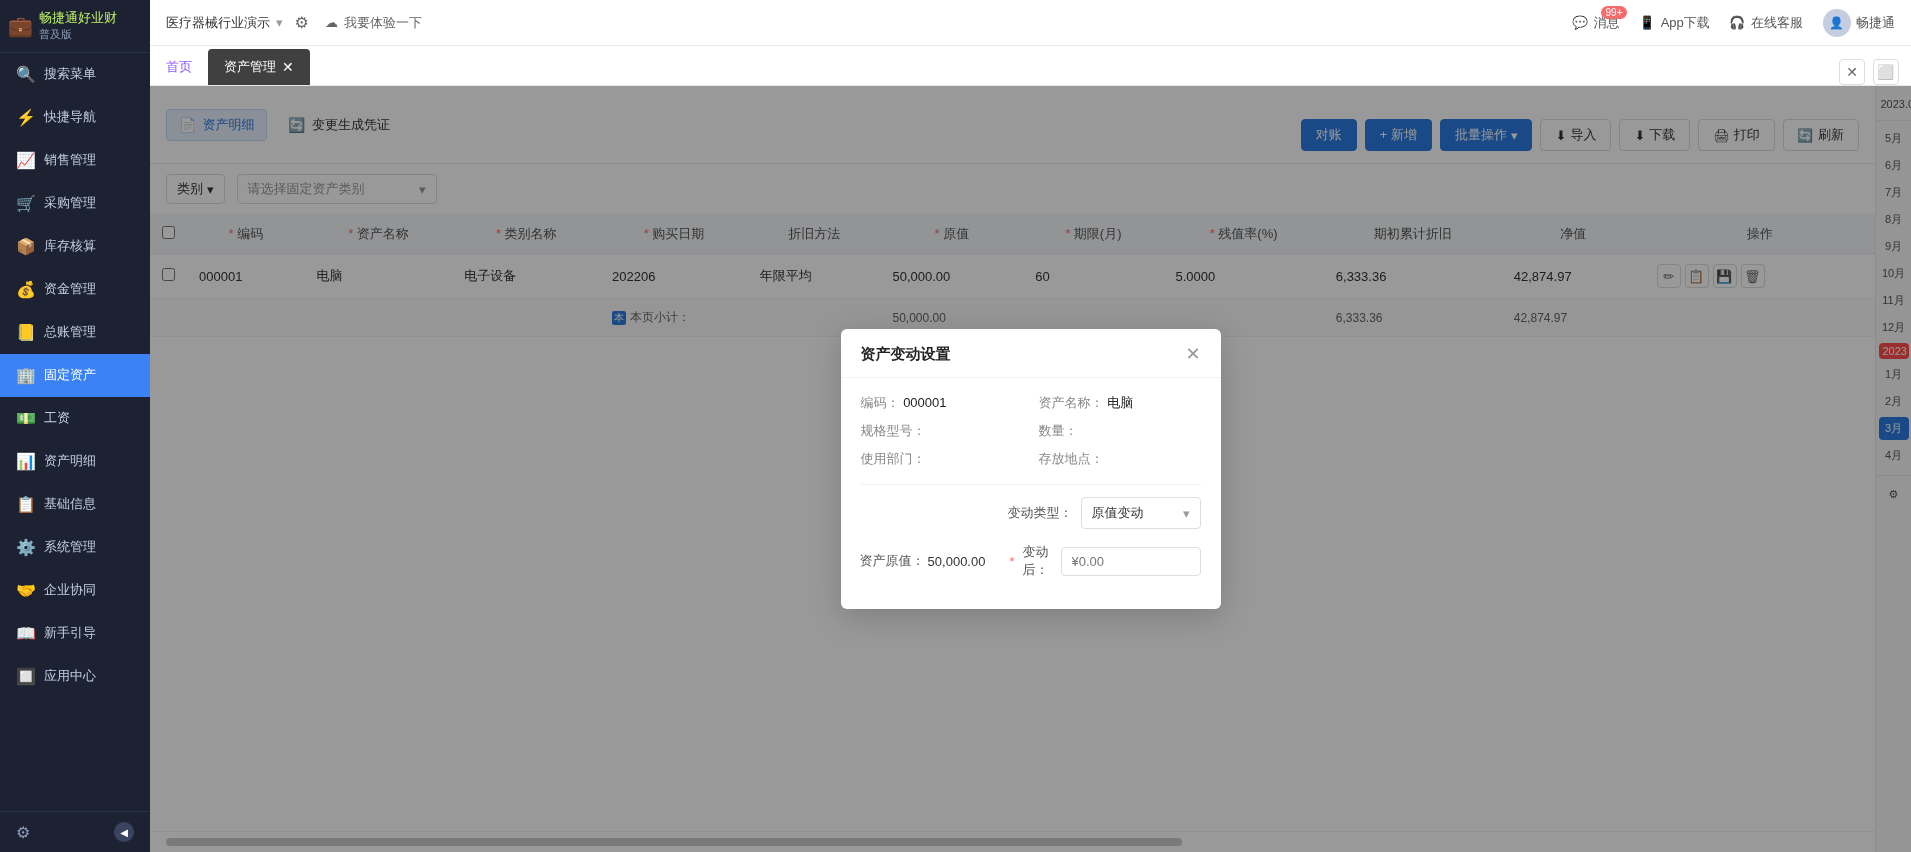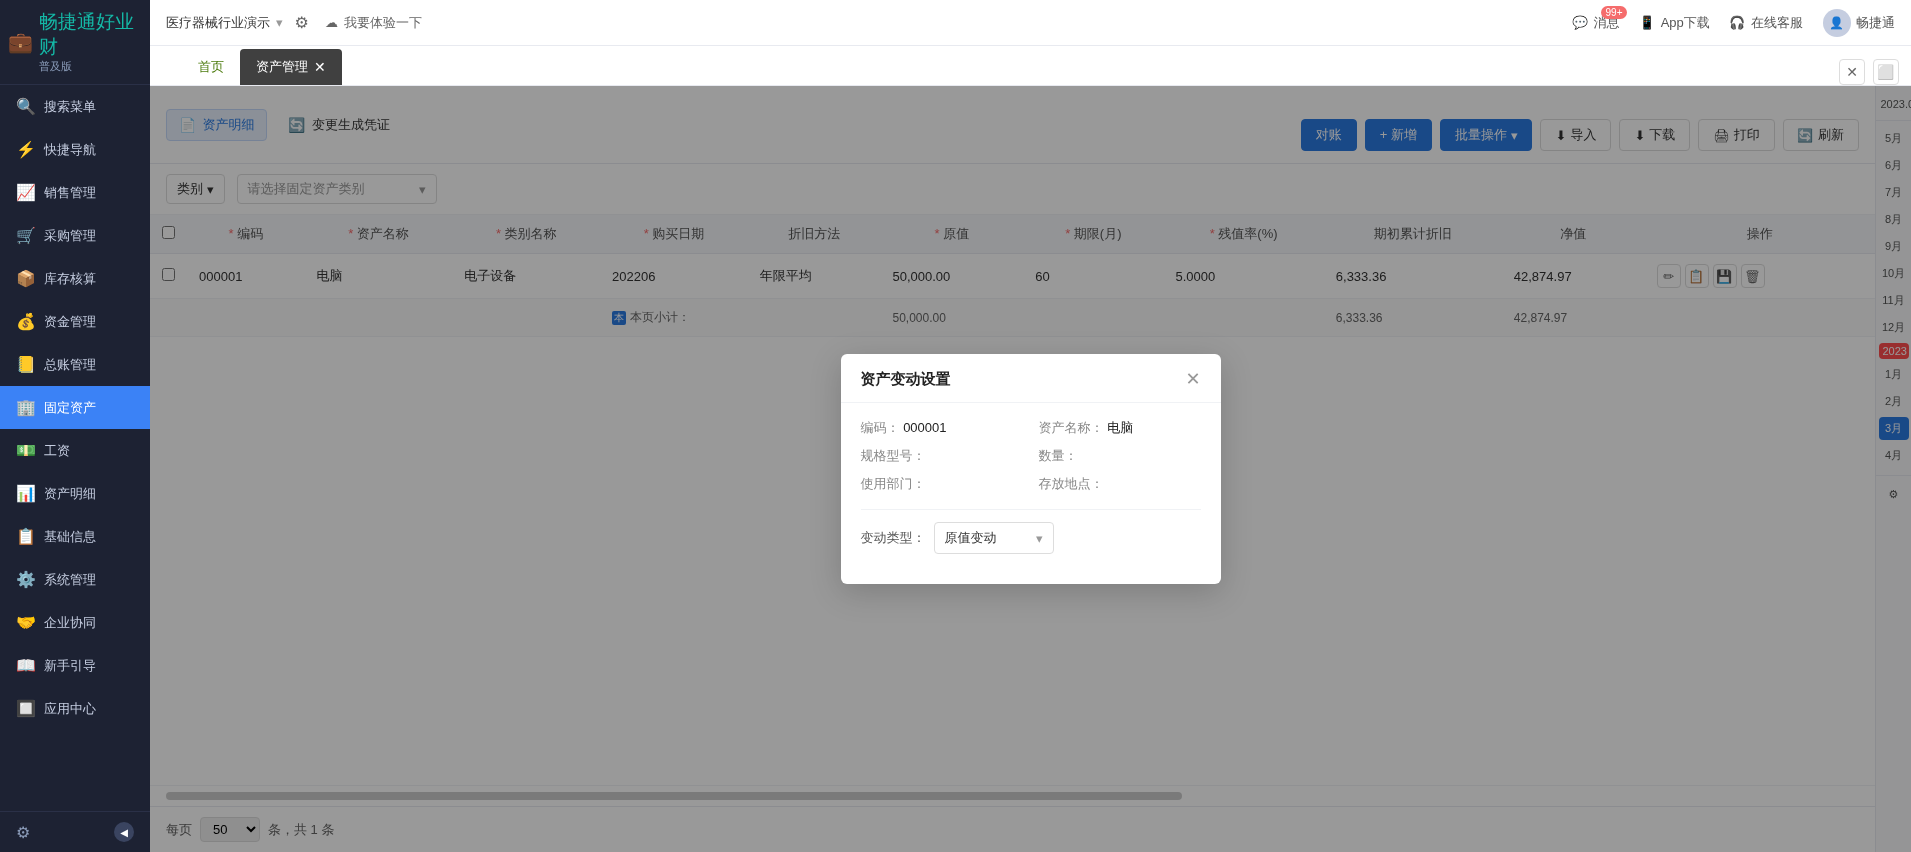--- a/index.html
+++ b/index.html
@@ -4,21 +4,21 @@
   <style>
     * { box-sizing: border-box; margin: 0; padding: 0; }
     body { font-family: "Microsoft YaHei", "PingFang SC", sans-serif; font-size: 13px; background: #f0f2f5; color: #333; overflow: hidden; }
 
     
     .app-container { display: flex; height: 852px; width: 1911px; }
 
     
     .sidebar { width: 150px; background: #1d2233; color: #fff; display: flex; flex-direction: column; flex-shrink: 0; }
     .sidebar-header { background: #1d2233; padding: 10px 8px; display: flex; align-items: center; gap: 6px; border-bottom: 1px solid #2a3047; }
-    .sidebar-logo-text { font-size: 19px; color: #14b8a6; line-height: 1.3; }
+    .sidebar-logo-text { font-size: 13px; color: #bef264; line-height: 1.3; }
     .sidebar-edition { font-size: 11px; color: #8a9bb8; }
     .sidebar-scroll { flex: 1; overflow-y: auto; overflow-x: hidden; }
     .sidebar-scroll::-webkit-scrollbar { width: 4px; }
     .sidebar-scroll::-webkit-scrollbar-thumb { background: #3a4460; }
     .sidebar-item { display: flex; align-items: center; gap: 8px; padding: 12px 16px; cursor: pointer; color: #c5cde0; font-size: 13px; transition: background 0.2s; }
     .sidebar-item.active { background: #3b82f6; color: #fff; }
     .sidebar-item .icon { font-size: 16px; width: 20px; text-align: center; }
     .sidebar-footer { display: flex; align-items: center; justify-content: space-between; padding: 10px 16px; border-top: 1px solid #2a3047; }
     .sidebar-footer-icon { color: #8a9bb8; font-size: 16px; cursor: pointer; }
     .sidebar-scroll-btn { width: 20px; height: 20px; background: #3a4460; border-radius: 50%; display: flex; align-items: center; justify-content: center; cursor: pointer; color: #fff; font-size: 10px; }
@@ -33,21 +33,21 @@
     .topbar-gear { color: #666; cursor: pointer; font-size: 16px; }
     .topbar-experience { display: flex; align-items: center; gap: 6px; color: #666; font-size: 13px; cursor: pointer; margin-left: 4px; }
     .topbar-right { margin-left: auto; display: flex; align-items: center; gap: 20px; }
     .topbar-right-item { display: flex; align-items: center; gap: 5px; color: #555; font-size: 13px; cursor: pointer; position: relative; }
     .badge { background: #f56c6c; color: #fff; font-size: 10px; border-radius: 10px; padding: 1px 5px; position: absolute; top: -8px; right: -8px; }
     .topbar-avatar { width: 28px; height: 28px; background: #c5cde0; border-radius: 50%; display: flex; align-items: center; justify-content: center; font-size: 12px; color: #555; }
 
     
     .tabbar { height: 40px; background: #fff; display: flex; align-items: flex-end; padding: 0 0 0 0; border-bottom: 1px solid #e8eaf0; }
     .tab-item { height: 36px; padding: 0 16px; display: flex; align-items: center; gap: 6px; cursor: pointer; font-size: 13px; color: #666; border-top-left-radius: 4px; border-top-right-radius: 4px; }
-    .tab-item.home { color: #4d7c0f; margin-left: 32px; }
+    .tab-item.home { color: #8b5cf6; }
     .tab-item.active { background: #404040; color: #fff; }
     .tab-close { font-size: 14px; cursor: pointer; }
     .tabbar-right { margin-left: auto; display: flex; align-items: center; gap: 8px; padding: 0 12px; }
     .tabbar-btn { width: 26px; height: 26px; border: 1px solid #ddd; border-radius: 4px; display: flex; align-items: center; justify-content: center; cursor: pointer; font-size: 14px; color: #666; background: #fff; }
 
     
     .content-area { flex: 1; display: flex; overflow: hidden; position: relative; }
 
     
     .page-main { flex: 1; background: #fff; overflow: auto; padding: 0; display: flex; flex-direction: column; }
@@ -102,21 +102,21 @@
     .modal { background: #fff; border-radius: 6px; width: 380px; box-shadow: 0 8px 32px rgba(0,0,0,0.18); }
     .modal-header { display: flex; align-items: center; justify-content: space-between; padding: 14px 20px 12px; border-bottom: 1px solid #f0f2f5; }
     .modal-title { font-size: 15px; font-weight: 600; color: #222; }
     .modal-close { cursor: pointer; color: #999; font-size: 18px; }
     .modal-body { padding: 16px 20px; }
     .modal-info-grid { display: grid; grid-template-columns: 1fr 1fr; gap: 10px 16px; margin-bottom: 16px; }
     .modal-info-item { font-size: 13px; color: #555; }
     .modal-info-label { color: #888; }
     .modal-info-value { color: #222; }
     .modal-divider { height: 1px; background: #f0f2f5; margin: 12px 0; }
-    .modal-form-row { display: flex; align-items: center; margin-bottom: 14px; gap: 8px; }
+    .modal-form-row { display: flex; align-items: center; margin-bottom: 14px; gap: 8px; justify-content: flex-end; }
     .modal-form-label { font-size: 13px; color: #555; white-space: nowrap; min-width: 60px; }
     .modal-select { padding: 6px 10px; border: 1px solid #ddd; border-radius: 4px; font-size: 13px; background: #fff; min-width: 120px; color: #333; display: flex; align-items: center; gap: 21px; }
     .modal-input { padding: 6px 10px; border: 1px solid #ddd; border-radius: 4px; font-size: 13px; color: #999; background: #fff; min-width: 140px; }
     .required-star { color: #f56c6c; }
     .modal-footer { display: flex; align-items: center; justify-content: center; gap: 12px; padding: 14px 20px; border-top: 1px solid #f0f2f5; }
     .btn-cancel { padding: 7px 28px; border: 1px solid #2a7ae2; border-radius: 4px; color: #2a7ae2; background: #fff; cursor: pointer; font-size: 13px; }
     .btn-save { padding: 7px 28px; border: 1px solid #2a7ae2; border-radius: 4px; color: #fff; background: #2a7ae2; cursor: pointer; font-size: 13px; }
 
     
     .table-container::-webkit-scrollbar { height: 8px; width: 8px; }
@@ -394,28 +394,20 @@
                 <td></td>
               </tr>
             </tbody>
           </table>
         </div>
 
         <div style="padding: 4px 16px; border-top: 1px solid #f0f2f5;">
           <div style="width: 60%; height: 8px; background: #ccc; border-radius: 4px; margin: 2px 0;"></div>
         </div>
 
-        <div class="table-footer">
-          <span>每页</span>
-          <select class="footer-select">
-            <option>50</option>
-            <option>100</option>
-          </select>
-          <span>条，共 1 条</span>
-        </div>
       </div>
 
       <div class="right-panel">
         <div class="right-panel-item">2023.03</div>
         <div style="width:100%; height:1px; background:#e8eaf0; margin: 2px 0;"></div>
         <div class="right-panel-item">5月</div>
         <div class="right-panel-item">6月</div>
         <div class="right-panel-item">7月</div>
         <div class="right-panel-item">8月</div>
         <div class="right-panel-item">9月</div>
@@ -465,18 +457,25 @@
               </div>
             </div>
             <div class="modal-divider"></div>
             <div class="modal-form-row">
               <span class="modal-form-label">变动类型：</span>
               <div class="modal-select">
                 <span>原值变动</span>
                 <span style="margin-left:auto; color:#999;">▾</span>
               </div>
             </div>
+            <div class="modal-form-row">
+              <span class="modal-form-label">资产原值：</span>
+              <span class="modal-info-value" style="margin-right:16px; font-size:13px; color:#333;">50,000.00</span>
+              <span class="required-star">*</span>
+              <span style="font-size:13px; color:#555; margin-right:4px;">变动后：</span>
+              <input class="modal-input" type="text" style="width: 130px; color: rgb(187, 187, 187);" placeholder="¥0.00">
+            </div>
           </div>
         </div>
       </div>
     </div>
   </div>
 </div>
 
 </body></html>

